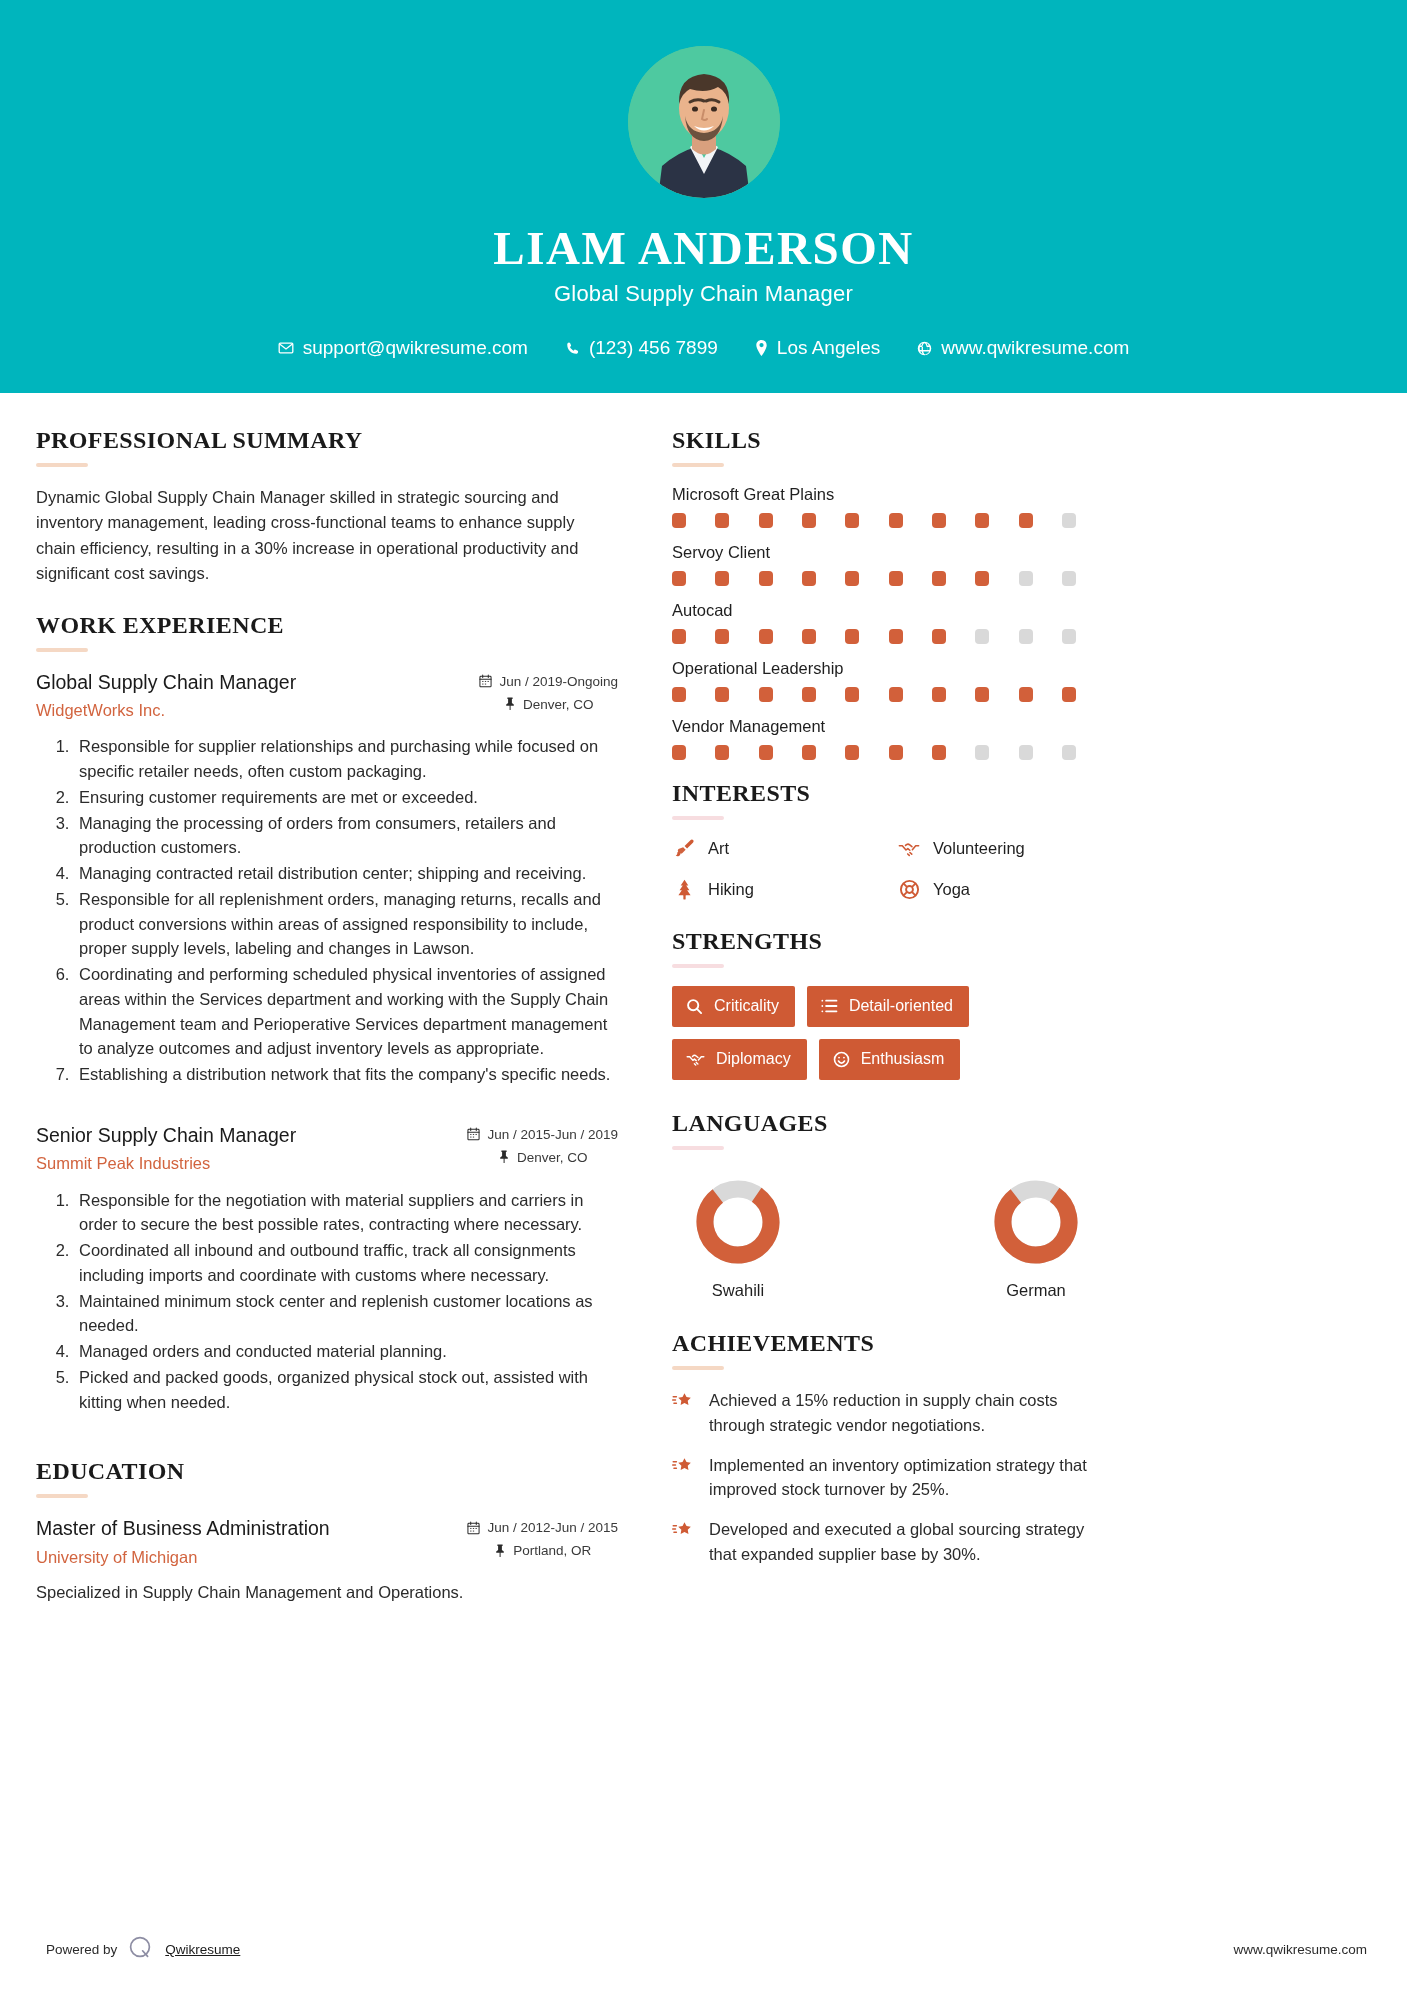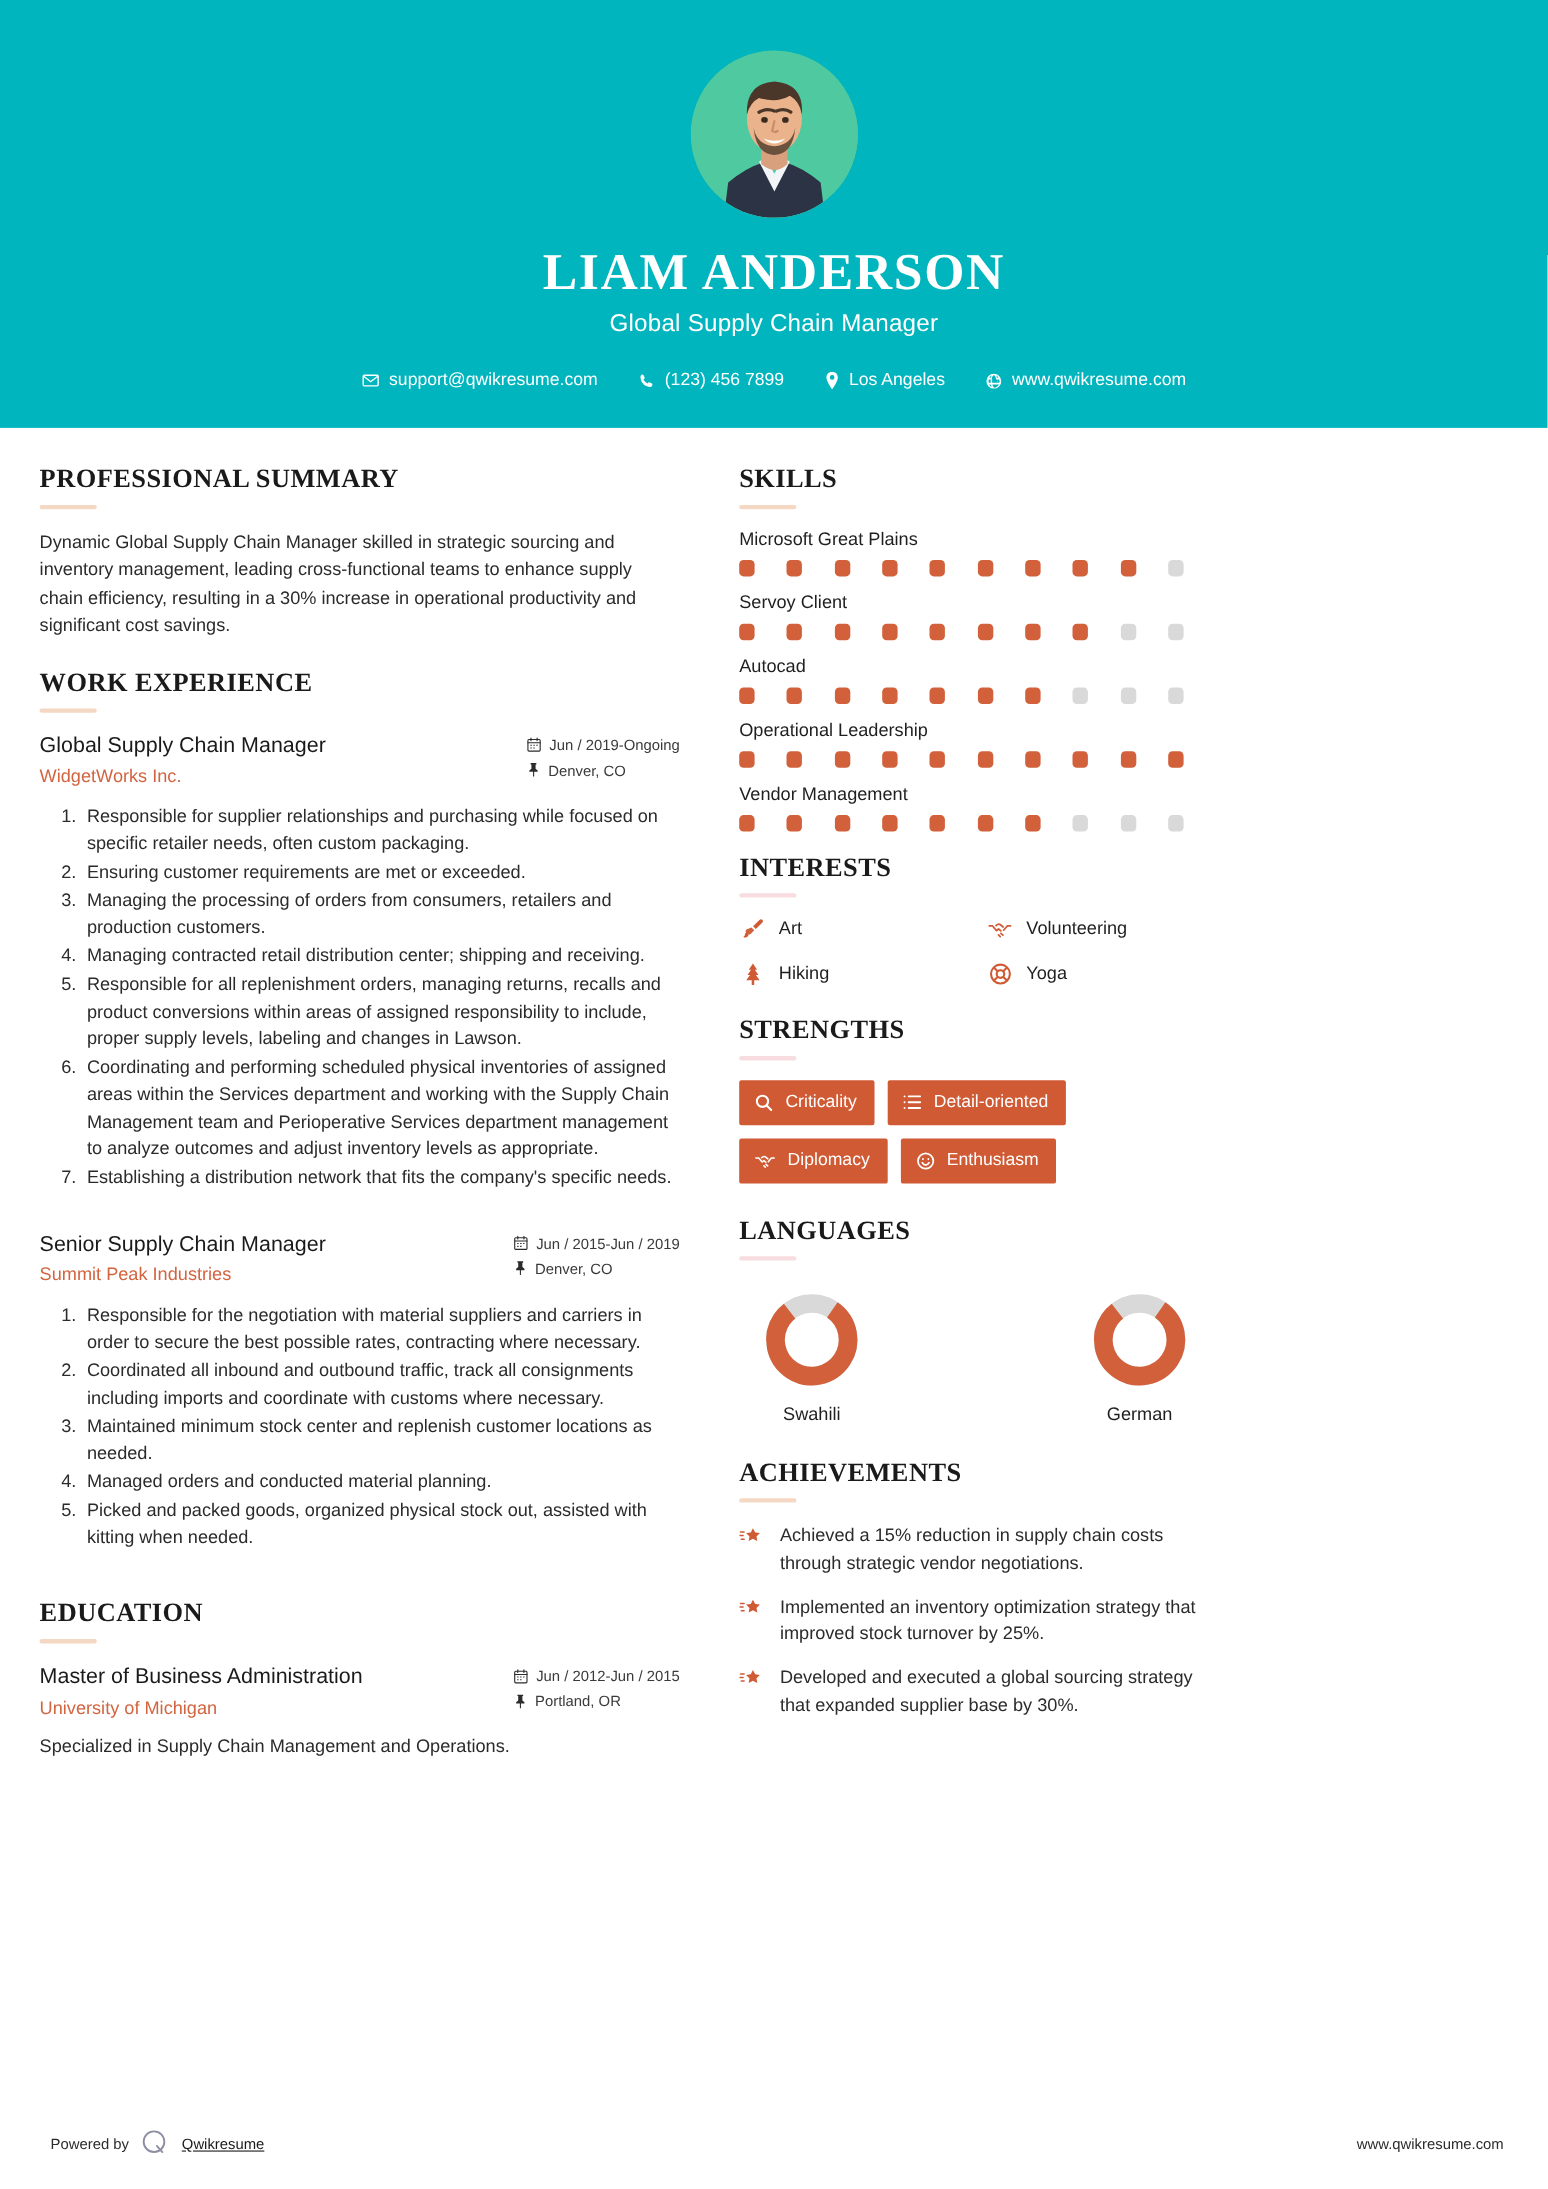--- a/index.html
+++ b/index.html
@@ -48,21 +48,21 @@
     font-weight: 400;
     letter-spacing: .2px;
     margin-bottom: 30px;
   }
   .contact-row {
     display: flex;
     justify-content: center;
     align-items: center;
     gap: 3px;
     color: #ffffff;
-    font-size: 16px;
+    font-size: 19px;
   }
   .contact-item {
     display: flex;
     align-items: center;
     gap: 9px;
     padding: 0 17px;
     white-space: nowrap;
   }
   .contact-item svg { display: block; }
 
@@ -125,21 +125,21 @@
   .entry-meta {
     text-align: right;
     font-size: 13.5px;
     color: #3a3a3a;
     padding-top: 4px;
     white-space: nowrap;
   }
   .meta-line {
     display: flex;
     align-items: center;
-    justify-content: flex-start;
+    justify-content: center;
     gap: 7px;
     margin-bottom: 8px;
   }
   .meta-line svg { display: block; }
 
   ol.bullets {
     margin: 13px 0 0 0;
     padding-left: 38px;
   }
   ol.bullets li {

